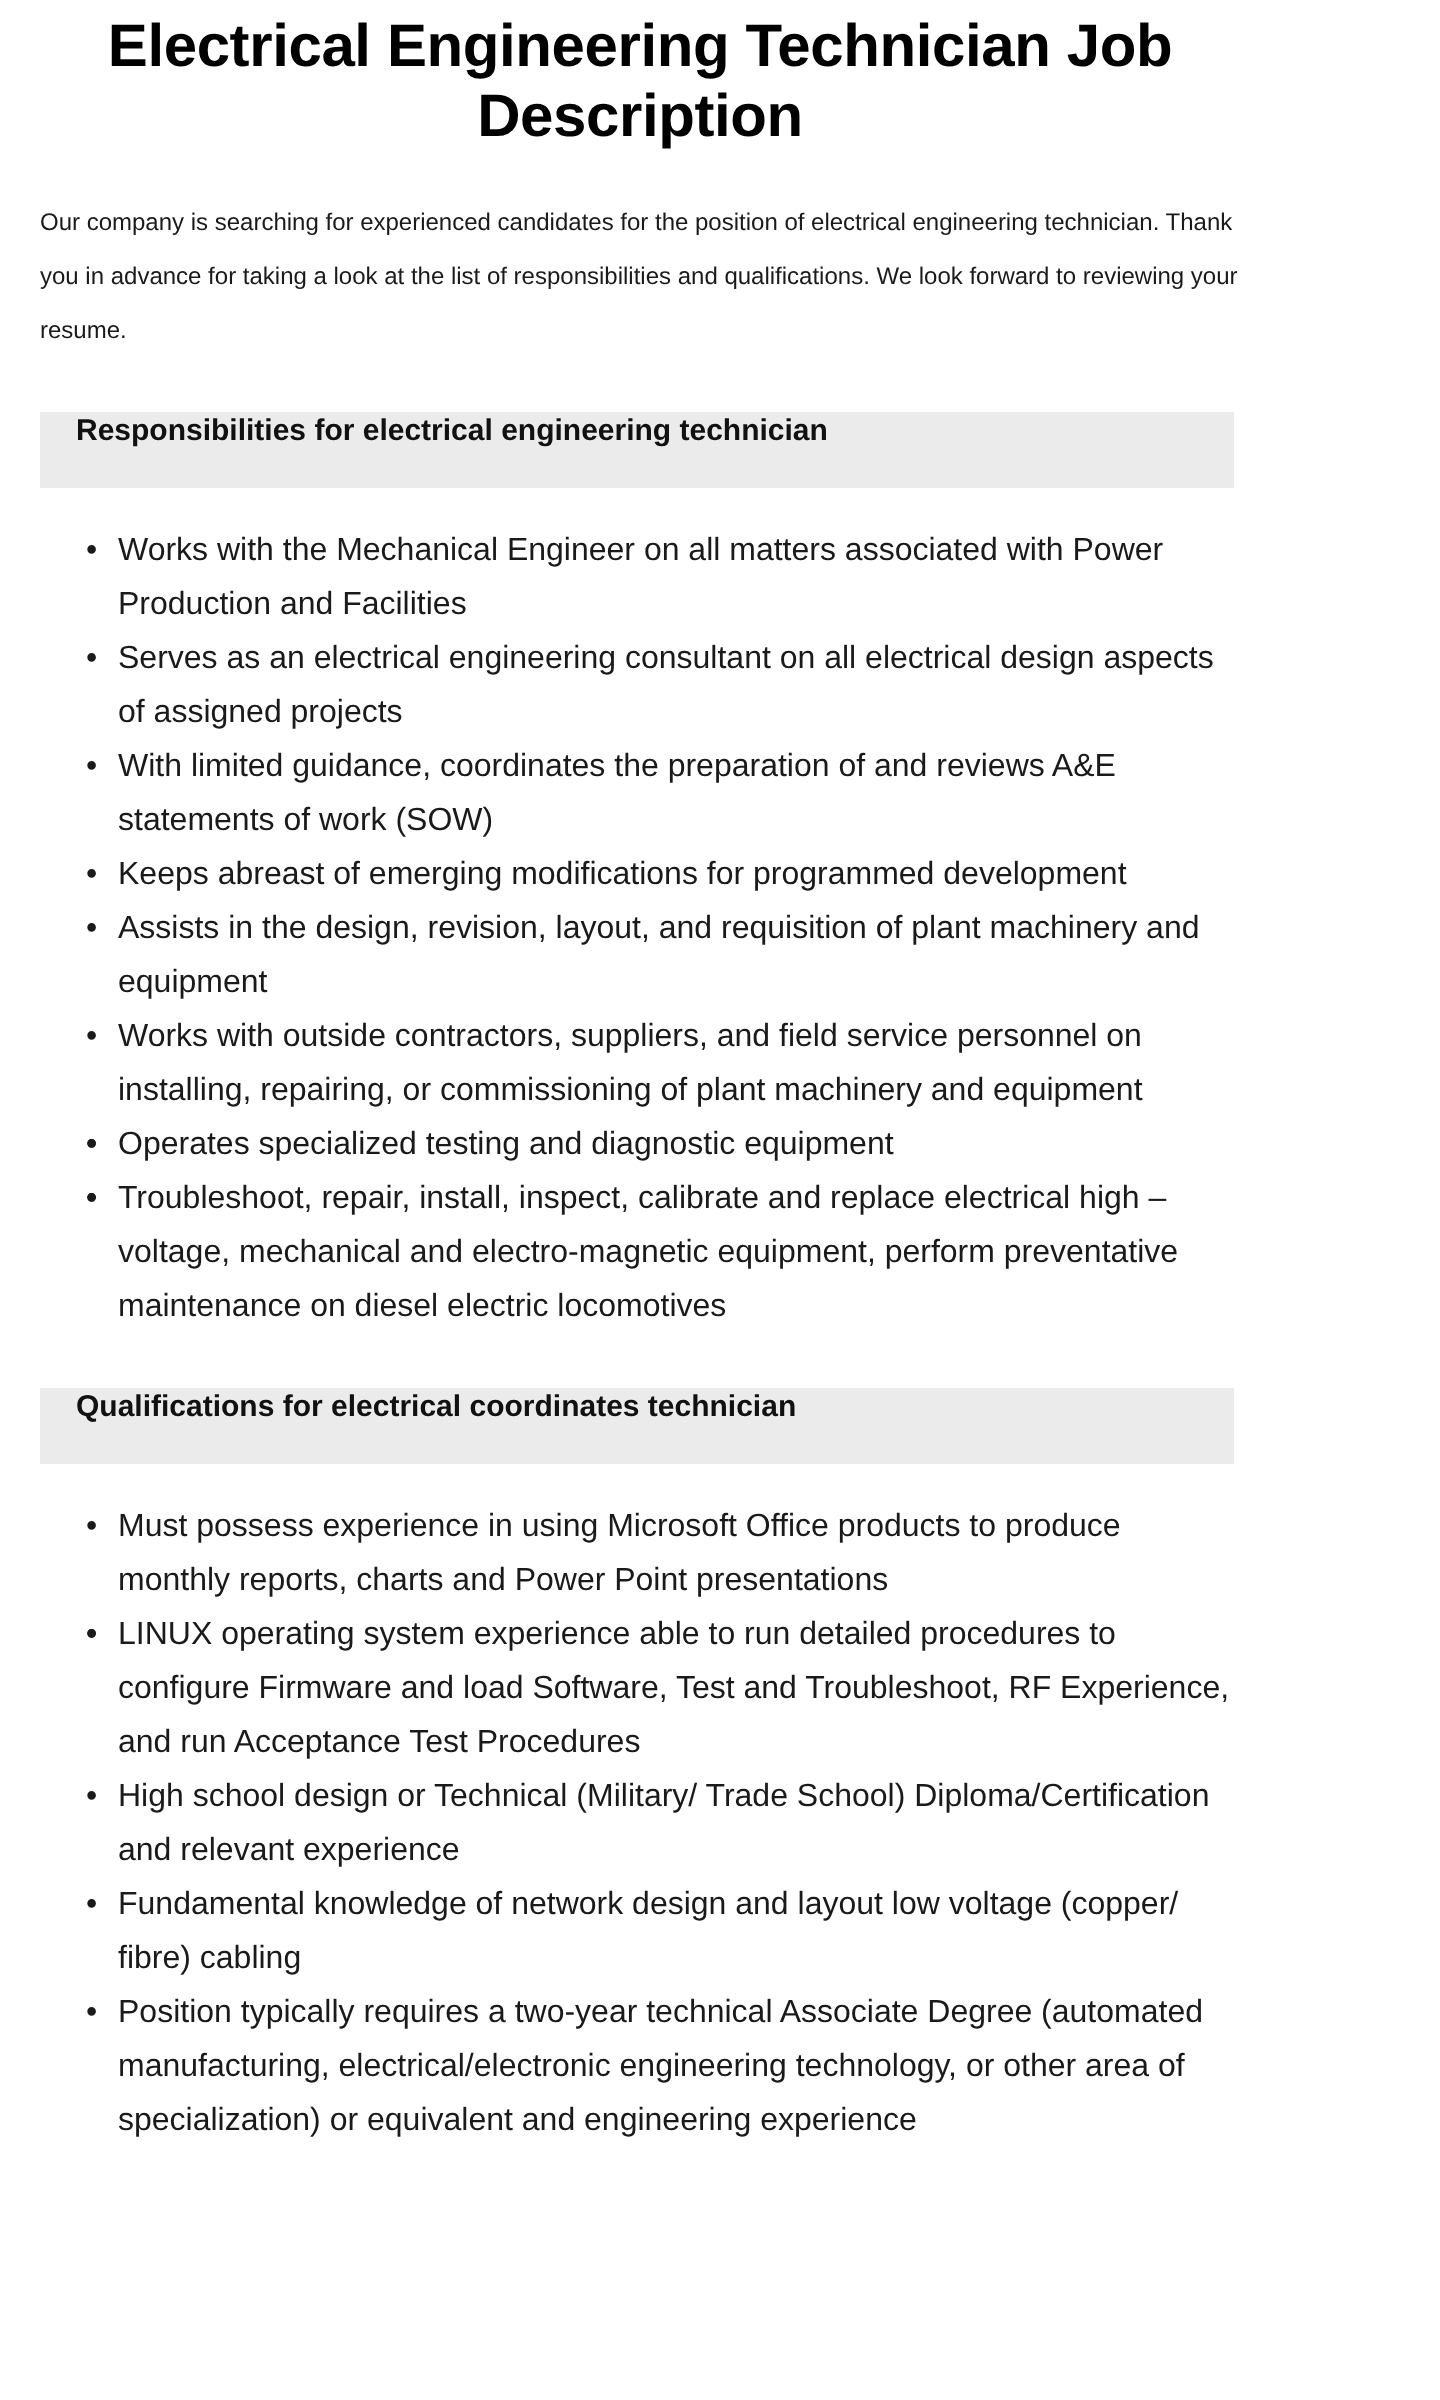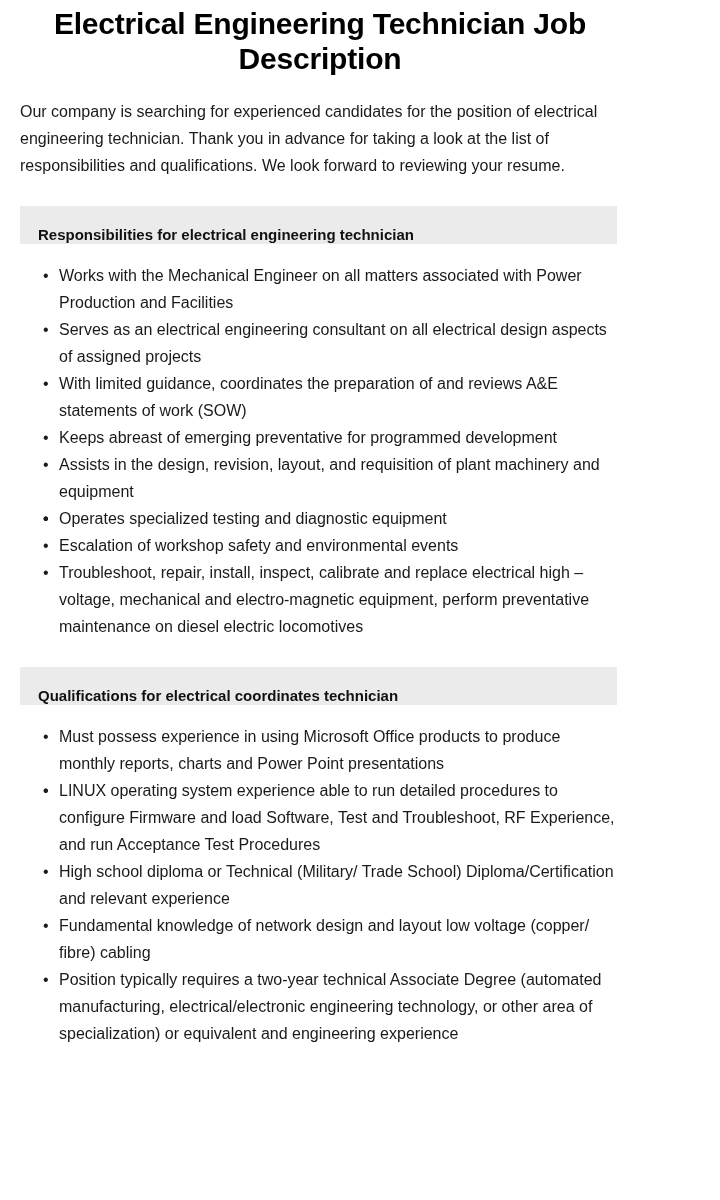--- a/index.html
+++ b/index.html
@@ -26,35 +26,35 @@
     font-size: 30px;
     line-height: 35px;
     font-weight: 700;
     text-align: center;
     letter-spacing: -0.2px;
     color: #000000;
   }
   .intro {
     margin: 0;
     padding: 22px 16px 0 20px;
-    font-size: 16px;
+    font-size: 12px;
     line-height: 27px;
     color: #1a1a1a;
     font-weight: 400;
   }
   .section {
     margin: 0;
     padding: 0;
   }
   .section-head {
     margin: 27px 23px 0 20px;
     background: #ebebeb;
     height: 38px;
     display: flex;
-    align-items: flex-end;
+    align-items: flex-start;
     padding: 0 0 0 18px;
     box-sizing: border-box;
   }
   .section-head-text {
     font-size: 15px;
     font-weight: 700;
     color: #111111;
     line-height: 19px;
     letter-spacing: 0px;
   }
@@ -96,38 +96,38 @@
   <p class="intro">Our company is searching for experienced candidates for the position of electrical engineering technician. Thank you in advance for taking a look at the list of responsibilities and qualifications. We look forward to reviewing your resume.</p>
 
   <div class="section">
     <div class="section-head">
       <span class="section-head-text">Responsibilities for electrical engineering technician</span>
     </div>
     <ul class="bullets responsibilities-list">
         <li><span class="bullet-dot">•</span><span>Works with the Mechanical Engineer on all matters associated with Power Production and Facilities</span></li>
         <li><span class="bullet-dot">•</span><span>Serves as an electrical engineering consultant on all electrical design aspects of assigned projects</span></li>
         <li><span class="bullet-dot">•</span><span>With limited guidance, coordinates the preparation of and reviews A&amp;E statements of work (SOW)</span></li>
-        <li><span class="bullet-dot">•</span><span>Keeps abreast of emerging preventative for programmed development</span></li>
+        <li><span class="bullet-dot">•</span><span>Keeps abreast of emerging modifications for programmed development</span></li>
         <li><span class="bullet-dot">•</span><span>Assists in the design, revision, layout, and requisition of plant machinery and equipment</span></li>
-        <li><span class="bullet-dot">•</span></li>
+        <li><span class="bullet-dot">•</span><span>Works with outside contractors, suppliers, and field service personnel on installing, repairing, or commissioning of plant machinery and equipment</span></li>
         <li><span class="bullet-dot">•</span></li>
         <li><span class="bullet-dot">•</span><span>Operates specialized testing and diagnostic equipment</span></li>
-        <li><span class="bullet-dot">•</span><span>Escalation of workshop safety and environmental events</span></li>
+        <li><span class="bullet-dot">•</span></li>
         <li><span class="bullet-dot">•</span><span>Troubleshoot, repair, install, inspect, calibrate and replace electrical high – voltage, mechanical and electro-magnetic equipment, perform preventative maintenance on diesel electric locomotives</span></li>
       </ul>
   </div>
 
   <div class="section">
     <div class="section-head">
       <span class="section-head-text">Qualifications for electrical coordinates technician</span>
     </div>
     <ul class="bullets qualifications-list">
         <li><span class="bullet-dot">•</span><span>Must possess experience in using Microsoft Office products to produce monthly reports, charts and Power Point presentations</span></li>
         <li><span class="bullet-dot">•</span></li>
         <li><span class="bullet-dot">•</span><span>LINUX operating system experience able to run detailed procedures to configure Firmware and load Software, Test and Troubleshoot, RF Experience, and run Acceptance Test Procedures</span></li>
-        <li><span class="bullet-dot">•</span><span>High school diploma or Technical (Military/ Trade School) Diploma/Certification and relevant experience</span></li>
+        <li><span class="bullet-dot">•</span><span>High school design or Technical (Military/ Trade School) Diploma/Certification and relevant experience</span></li>
         <li><span class="bullet-dot">•</span><span>Fundamental knowledge of network design and layout low voltage (copper/ fibre) cabling</span></li>
         <li><span class="bullet-dot">•</span><span>Position typically requires a two-year technical Associate Degree (automated manufacturing, electrical/electronic engineering technology, or other area of specialization) or equivalent and engineering experience</span></li>
       </ul>
   </div>
 
   <div class="tail-space"></div>
 </div>
 
 </body></html>

